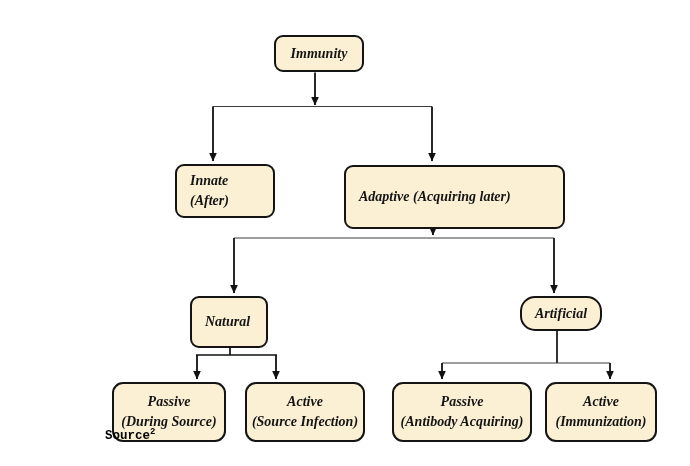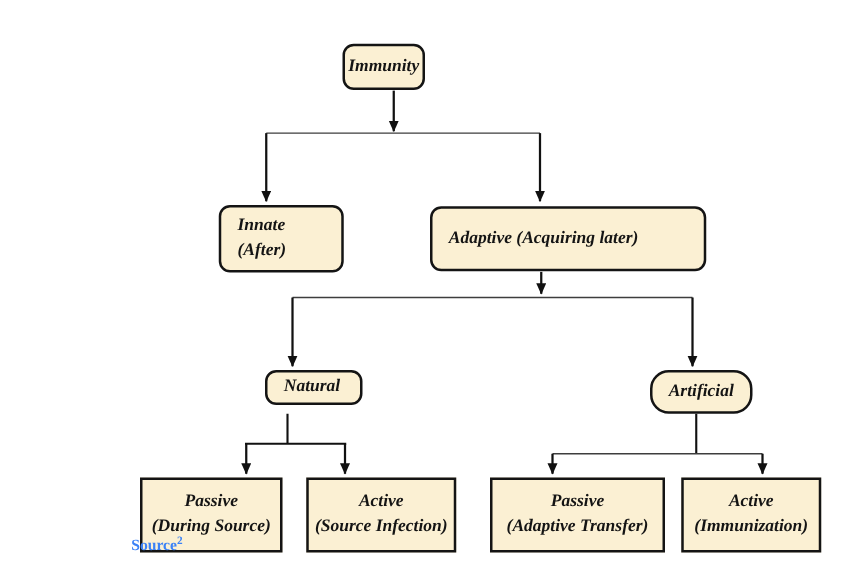--- a/index.html
+++ b/index.html
@@ -25,38 +25,39 @@
     font-weight: bold;
     font-style: italic;
     font-size: 14px;
     line-height: 20px;
     display: flex;
     flex-direction: column;
     justify-content: center;
   }
   .node.center { align-items: center; text-align: center; }
   .node.left   { align-items: flex-start; padding-left: 13px; padding-right: 4px; }
-  .node.big-r  { border-radius: 0; align-items: center; }
-  #node-immunity            { left: 274px; top: 35px;  width: 66px;  height: 37px; }
+  .node.big-r  { border-radius: 11px; align-items: center; }
+  #node-immunity            { left: 274px; top: 35px;  width: 90px;  height: 37px; }
   #node-innate              { left: 175px; top: 164px; width: 100px; height: 54px; }
-  #node-adaptive            { left: 344px; top: 165px; width: 221px; height: 52px; padding-left: 13px; }
-  #node-natural             { left: 190px; top: 296px; width: 78px;  height: 28px; margin-left: 22px; }
+  #node-adaptive            { left: 344px; top: 165px; width: 221px; height: 64px; padding-left: 13px; }
+  #node-natural             { left: 190px; top: 296px; width: 78px;  height: 52px; }
   #node-artificial          { left: 520px; top: 296px; width: 82px;  height: 35px; border-radius: 15px; }
   #node-natural-passive     { left: 112px; top: 382px; width: 114px; height: 60px; }
   #node-natural-active      { left: 245px; top: 382px; width: 120px; height: 60px; }
   #node-artificial-passive  { left: 392px; top: 382px; width: 140px; height: 60px; }
   #node-artificial-active   { left: 545px; top: 382px; width: 112px; height: 60px; }
   #source-note {
     position: absolute;
     left: 105px;
     top: 427px;
     font-weight: bold;
     font-style: normal;
     font-size: 12.5px;
-    color: #3b82f6;
+    color: #000000;
+    font-family: Liberation Mono, monospace;
   }
   #source-note sup { font-size: 9px; }
 </style>
 </head>
 <body>
 
 <div id="canvas">
 
   <svg id="edges" viewBox="0 0 690 466" xmlns="http://www.w3.org/2000/svg">
     <defs>
@@ -112,21 +113,21 @@
     <span>(During Source)</span>
   </div>
 
   <div class="node center big-r" id="node-natural-active">
     <span>Active</span>
     <span>(Source Infection)</span>
   </div>
 
   <div class="node center big-r" id="node-artificial-passive">
     <span>Passive</span>
-    <span>(Adaptive Transfer)</span>
+    <span>(Antibody Acquiring)</span>
   </div>
 
   <div class="node center big-r" id="node-artificial-active">
     <span>Active</span>
     <span>(Immunization)</span>
   </div>
 
   <div id="source-note">
     <span>Source</span><sup>2</sup>
   </div>

